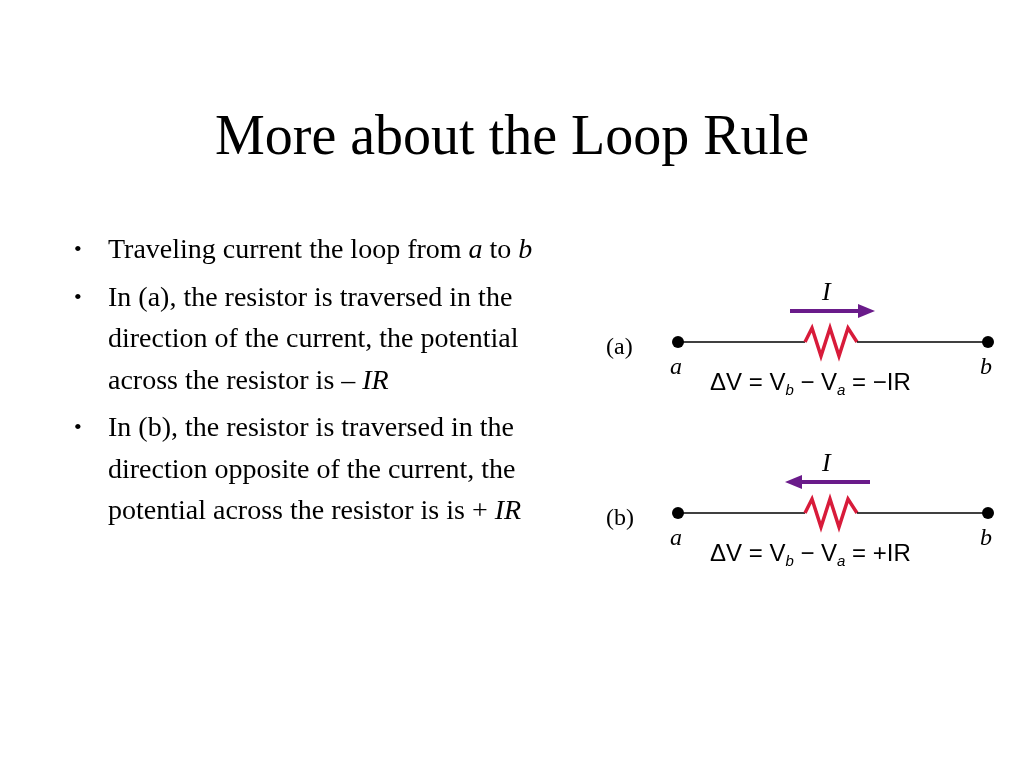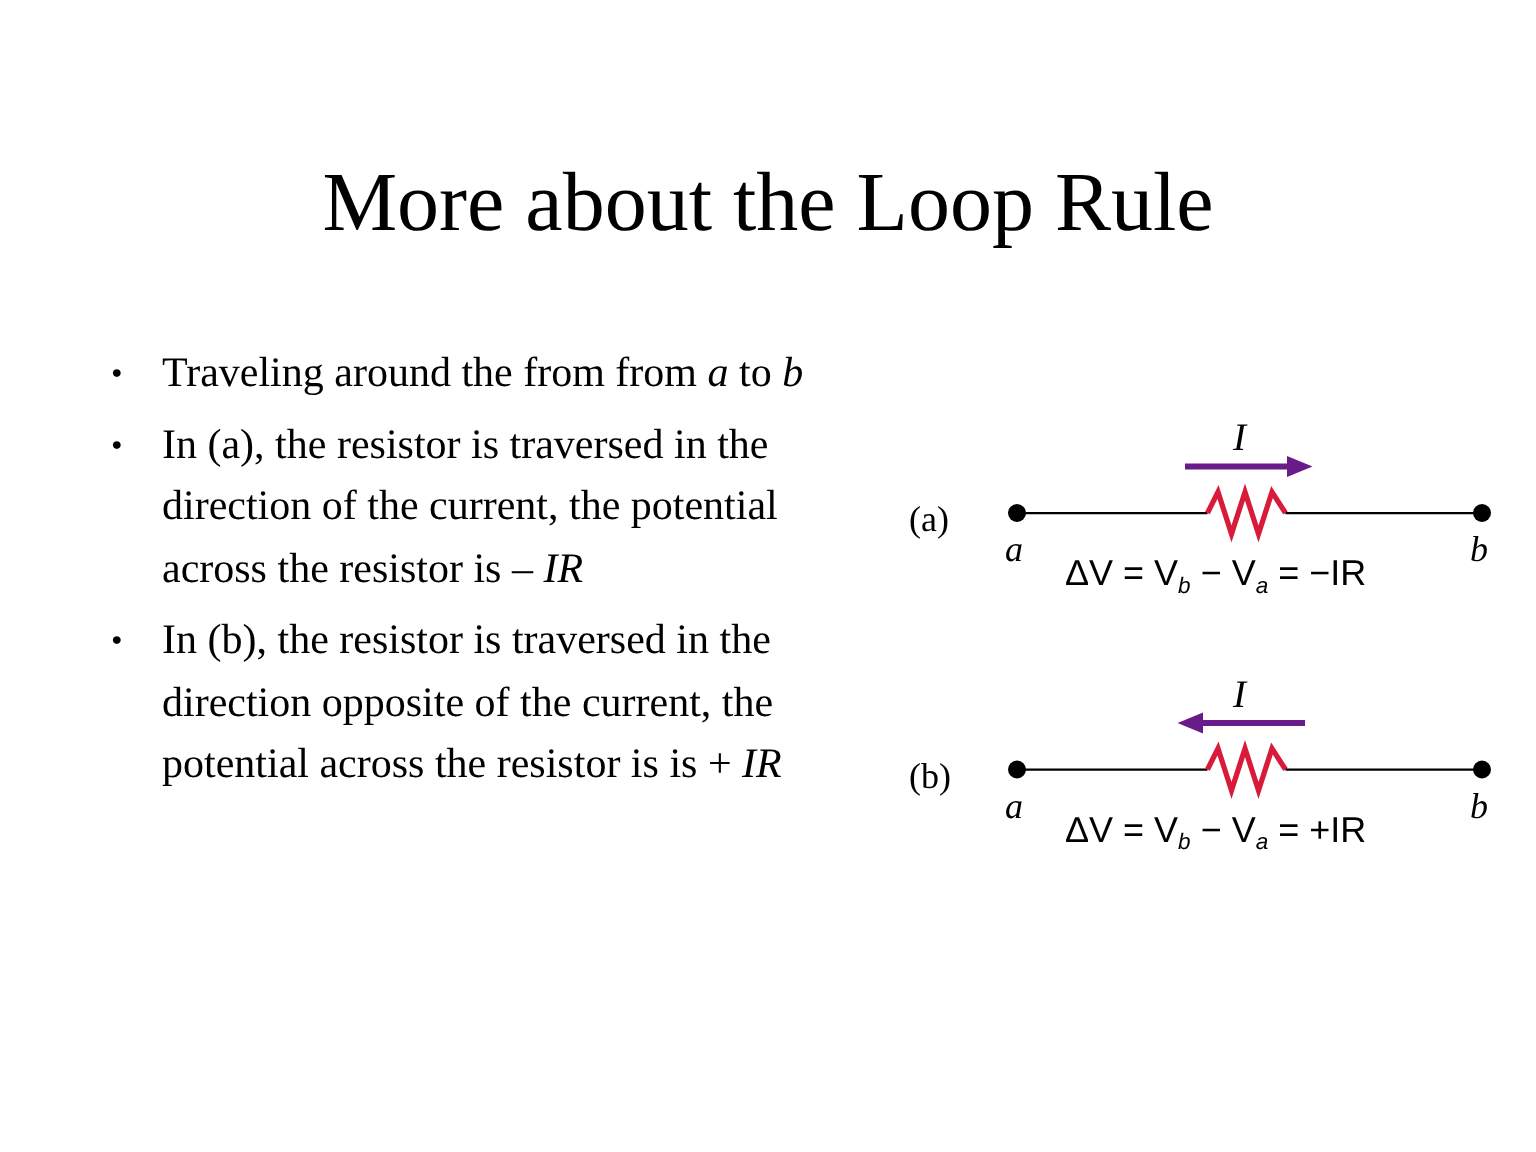--- a/index.html
+++ b/index.html
@@ -25,21 +25,21 @@
   .eq { font-family: "Liberation Sans", sans-serif; font-size: 24px; }
 </style>
 </head>
 <body>
 
 <div class="title">More about the Loop Rule</div>
 
 <ul class="bullets">
   <li>
     <span class="dot">•</span>
-    <span>Traveling around the from from </span><i>a</i><span> to </span><i>b</i>
+    <span>Traveling current the loop from </span><i>a</i><span> to </span><i>b</i>
   </li>
   <li>
     <span class="dot">•</span>
     <span>In (a), the resistor is traversed in the direction of the current, the potential across the resistor is – </span><i>IR</i>
   </li>
   <li>
     <span class="dot">•</span>
     <span>In (b), the resistor is traversed in the direction opposite of the current, the potential across the resistor is is + </span><i>IR</i>
   </li>
 </ul>

